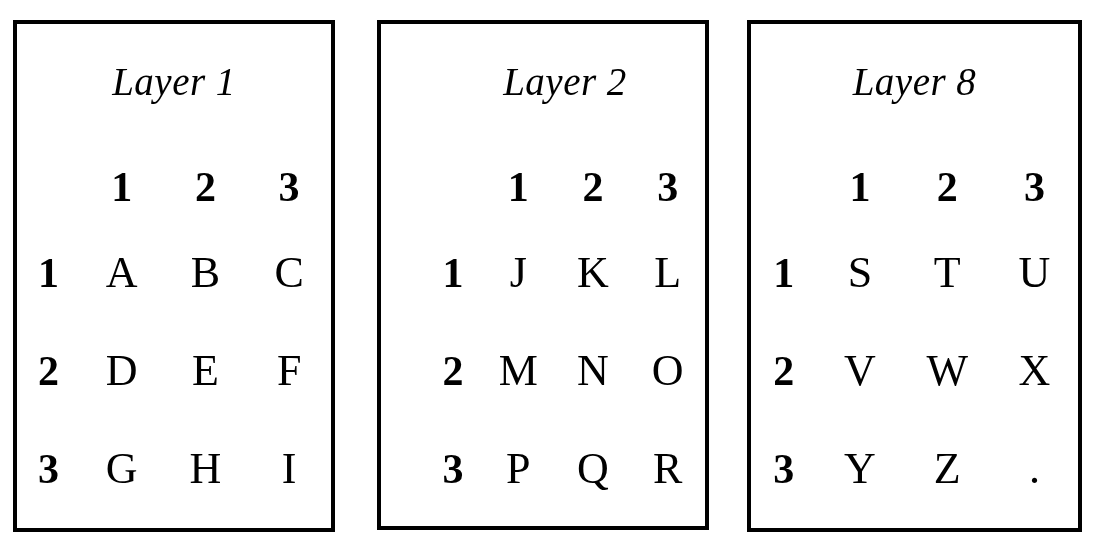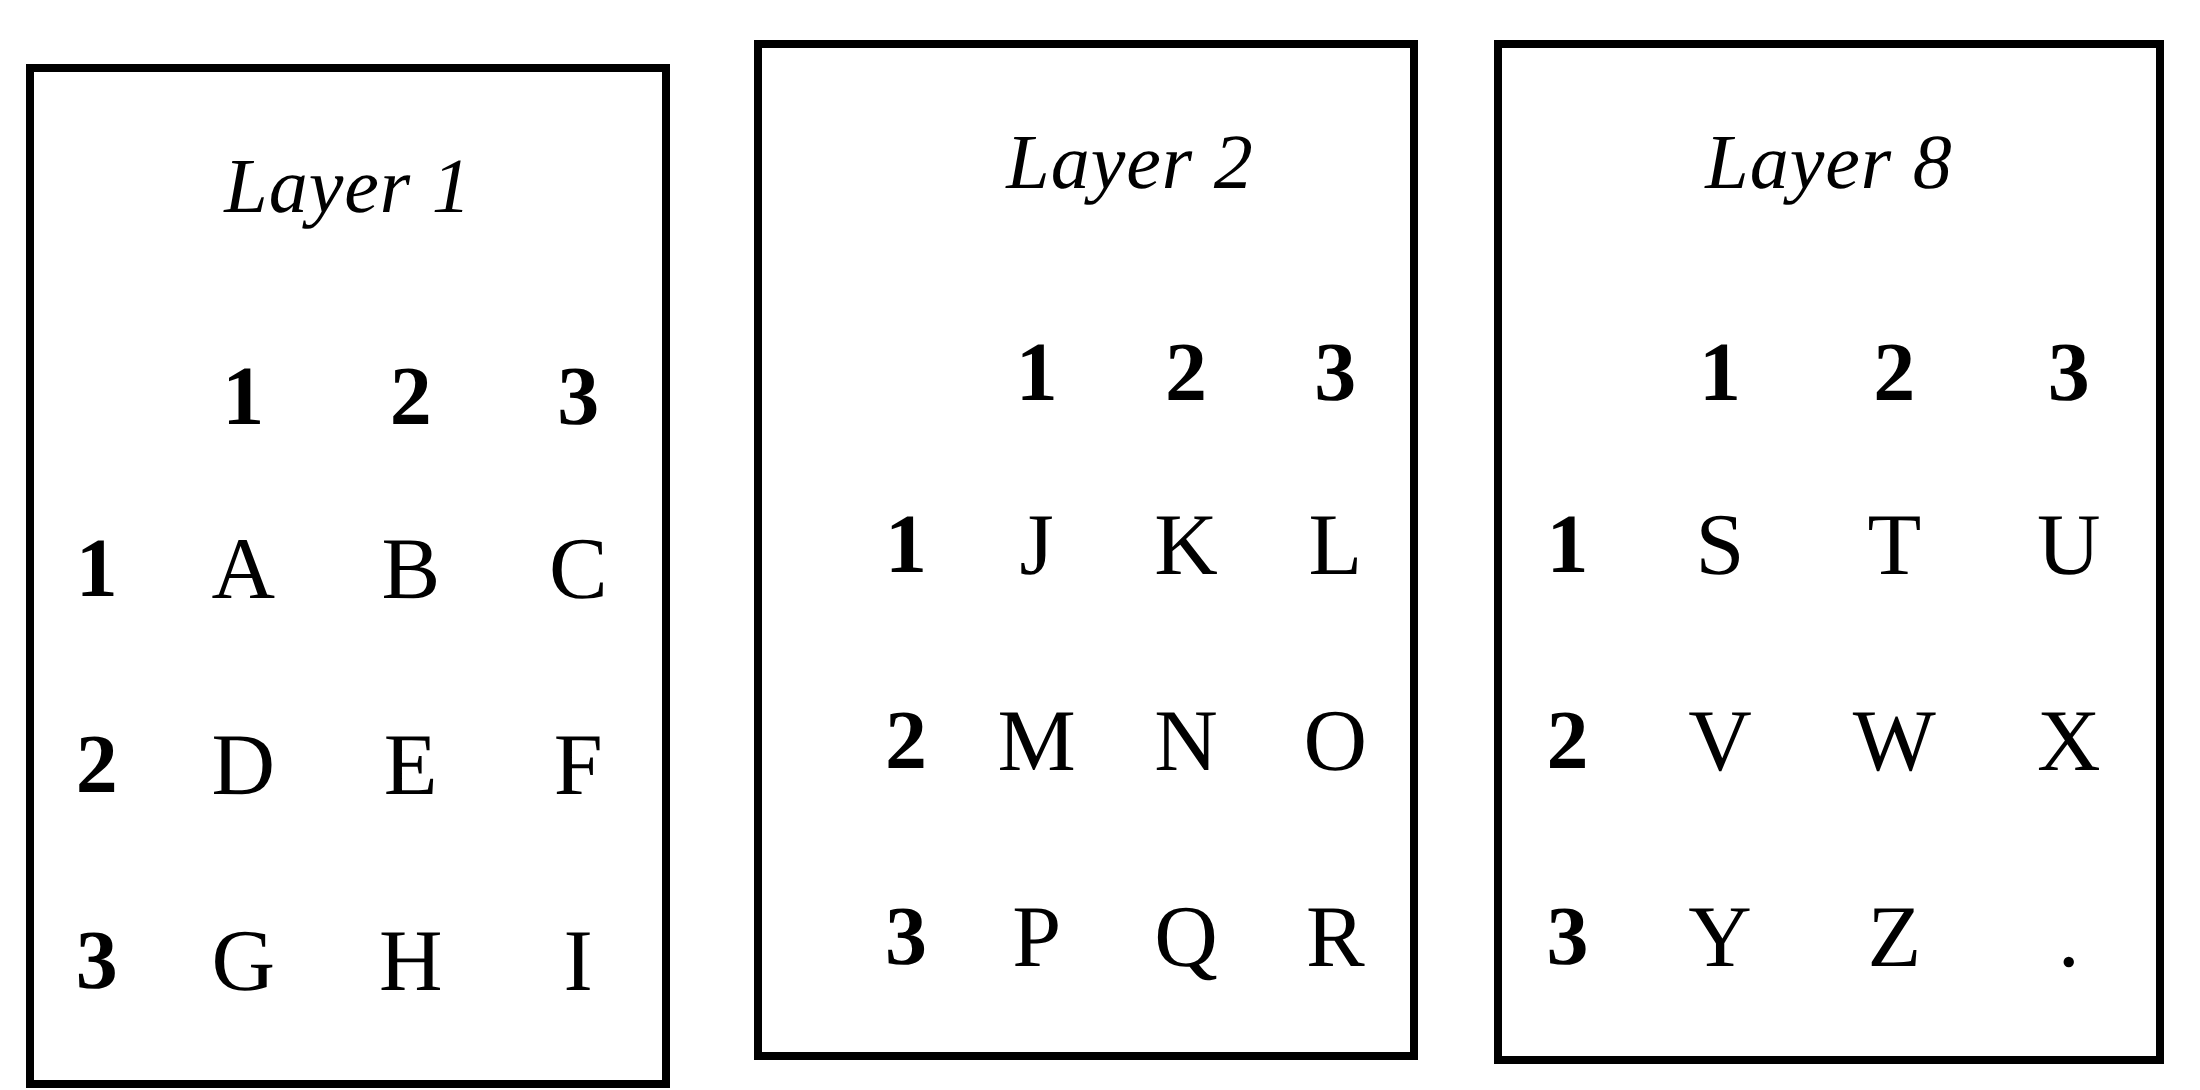--- a/index.html
+++ b/index.html
@@ -23,21 +23,21 @@
     background: #ffffff;
   }
 
   
   .panel {
     position: absolute;
     box-sizing: border-box;
     background: #ffffff;
     border: 4px solid #000000;
   }
-  #panel-0 { left: 13px;  top: 32px; width: 322px; height: 512px; }
+  #panel-0 { left: 13px;  top: 20px; width: 322px; height: 512px; }
   #panel-1 { left: 377px; top: 20px; width: 332px; height: 510px; padding-left: 44px; }
   #panel-2 { left: 747px; top: 20px; width: 335px; height: 512px; }
 
   .panel-inner {
     position: relative;
     width: 100%;
     height: 100%;
   }
 
   

